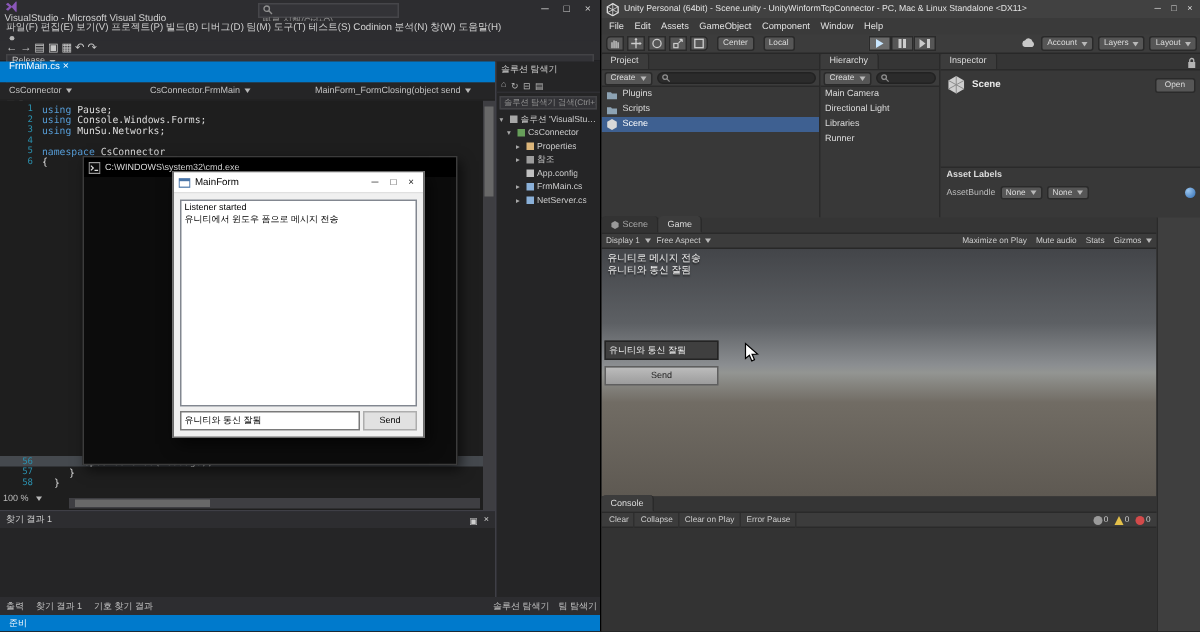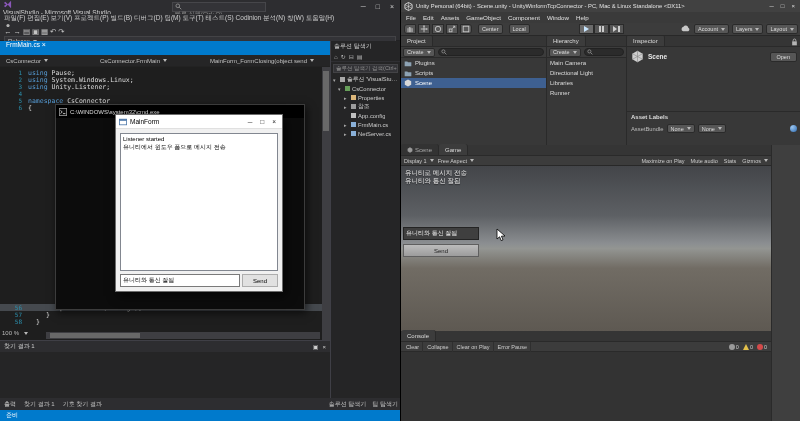--- a/index.html
+++ b/index.html
@@ -250,22 +250,22 @@
       </div>
       <div class="nav-combo" style="flex:1">
         <span>MainForm_FormClosing(object send</span>
           <span class="caret"></span>
       </div>
     </div>
 
     <div class="vs-editor">
       <div class="code-top">
         <div class="code-line"><span class="ln">1</span><span class="kw">using</span><span class="pl"> Pause;</span></div>
-        <div class="code-line"><span class="ln">2</span><span class="kw">using</span><span class="pl"> System.Windows.Linux;</span></div>
-        <div class="code-line"><span class="ln">3</span><span class="kw">using</span><span class="pl"> Unity.Listener;</span></div>
+        <div class="code-line"><span class="ln">2</span><span class="kw">using</span><span class="pl"> Console.Windows.Forms;</span></div>
+        <div class="code-line"><span class="ln">3</span><span class="kw">using</span><span class="pl"> MunSu.Networks;</span></div>
         <div class="code-line"><span class="ln">4</span><span class="kw"></span><span class="pl"></span></div>
         <div class="code-line"><span class="ln">5</span><span class="kw">namespace</span><span class="pl"> CsConnector</span></div>
         <div class="code-line"><span class="ln">6</span><span class="kw"></span><span class="pl">{</span></div>
       </div>
       <div class="code-bottom">
         <div class="code-line hl"><span class="ln">56</span><span class="pl pad3">UpdateStatus(message);</span></div>
         <div class="code-line"><span class="ln">57</span><span class="pl pad2">}</span></div>
         <div class="code-line"><span class="ln">58</span><span class="pl pad1">}</span></div>
       </div>
       <div class="zoom">

